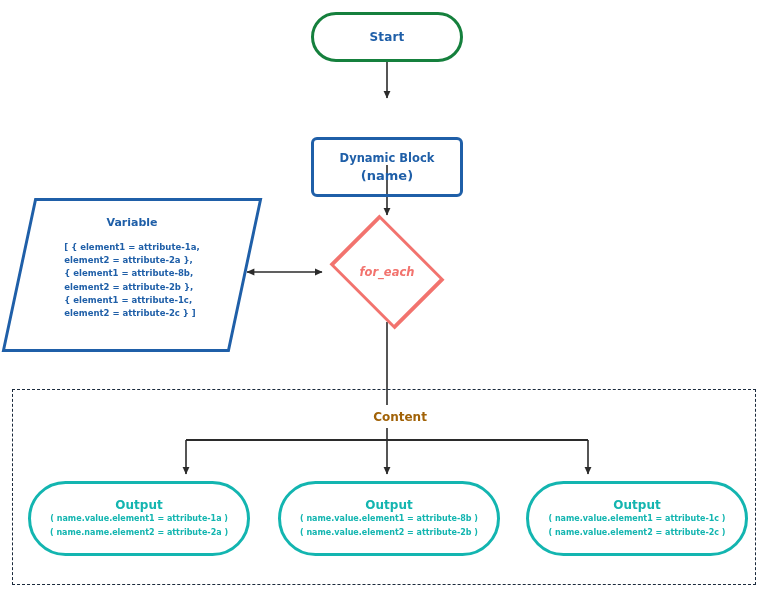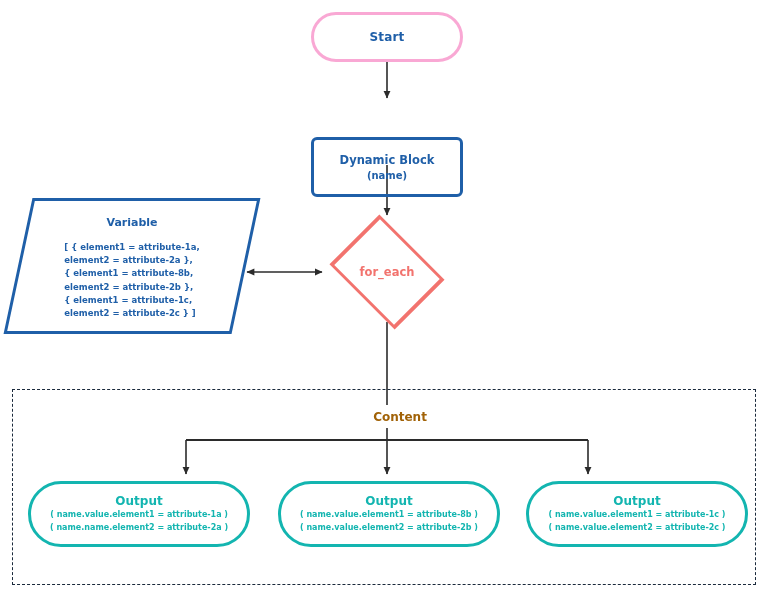--- a/index.html
+++ b/index.html
@@ -33,21 +33,21 @@
     justify-content: center;
     text-align: center;
   }
 
   
   #node-start {
     left: 311px;
     top: 12px;
     width: 152px;
     height: 50px;
-    border: 3px solid #f9a8d4;
+    border: 3px solid #15803d;
     border-radius: 25px;
   }
   #node-start .title {
     font-size: 12px;
     font-weight: bold;
     color: #1f5fa8;
     letter-spacing: .2px;
   }
 
   
@@ -60,31 +60,31 @@
     border-radius: 6px;
     gap: 3px;
     margin-top: 32px;
   }
   #node-dynamic-block .title {
     font-size: 11.5px;
     font-weight: bold;
     color: #1f5fa8;
   }
   #node-dynamic-block .subtitle {
-    font-size: 10px;
+    font-size: 13px;
     font-weight: bold;
     color: #1f5fa8;
   }
 
   
   #node-variable {
     left: 18px;
     top: 198px;
     width: 228px;
-    height: 136px;
+    height: 154px;
     justify-content: flex-start;
     padding-top: 18px;
   }
   #node-variable .skew-border {
     position: absolute;
     left: 0;
     top: 0;
     width: 100%;
     height: 100%;
     border: 3px solid #1f5fa8;
@@ -128,20 +128,21 @@
     margin-top: -36px;
     border: 3px solid #f2736e;
     transform: rotate(45deg) scale(1.28, 0.98);
     box-sizing: border-box;
   }
   #node-for-each .title {
     position: relative;
     font-size: 11.5px;
     font-weight: bold;
     color: #f2736e;
+    font-style: italic;
   }
 
   
   #container-content {
     position: absolute;
     left: 12px;
     top: 389px;
     width: 744px;
     height: 196px;
     border: 1.5px dashed #1b2a3c;
@@ -155,21 +156,21 @@
     text-align: center;
     font-size: 12px;
     font-weight: bold;
     color: #a16207;
   }
 
   
   .output-node {
     top: 481px;
     width: 222px;
-    height: 66px;
+    height: 75px;
     border: 3px solid #13b5b0;
     border-radius: 45px;
     gap: 0;
   }
   #node-output-0 { left: 28px; }
   #node-output-1 { left: 278px; }
   #node-output-2 { left: 526px; }
   .output-node .title {
     font-size: 12px;
     font-weight: bold;

